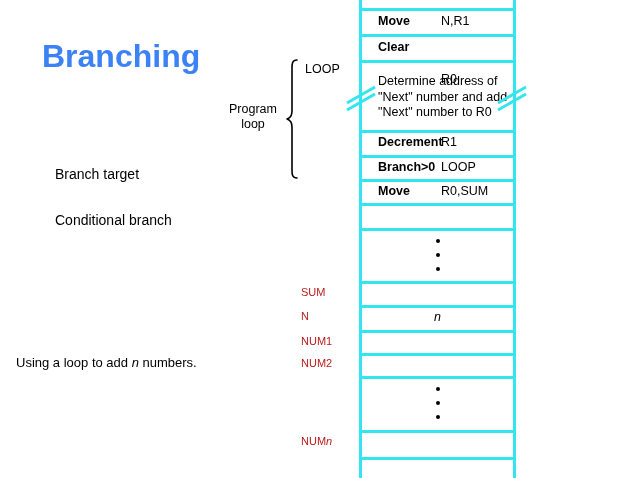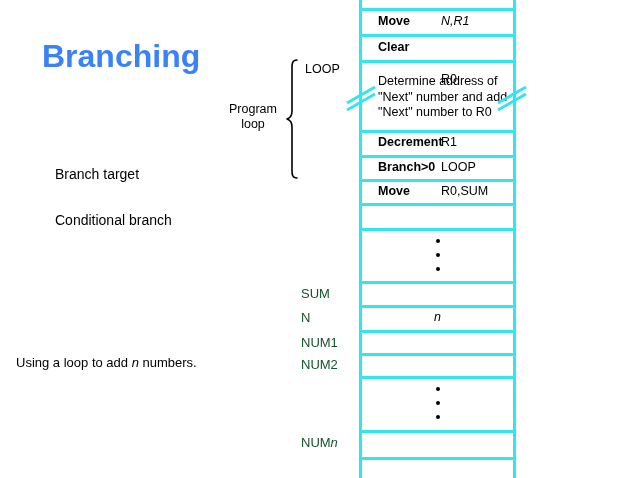--- a/index.html
+++ b/index.html
@@ -73,22 +73,22 @@
     left: 305px;
     top: 62px;
     font-size: 12.5px;
     color: #000000;
     white-space: nowrap;
   }
 
   
   .addr-label {
     position: absolute;
-    font-size: 13px;
-    color: #14532d;
+    font-size: 11px;
+    color: #b91c1c;
     white-space: nowrap;
   }
   .addr-label i { font-style: italic; }
 
   
   #memcol {
     position: absolute;
     left: 359px;
     top: 0px;
     width: 157px;
@@ -218,21 +218,21 @@
     <div class="hline" style="top:281px;"></div>
     <div class="hline" style="top:305px;"></div>
     <div class="hline" style="top:330px;"></div>
     <div class="hline" style="top:353px;"></div>
     <div class="hline" style="top:376px;"></div>
     <div class="hline" style="top:430px;"></div>
     <div class="hline" style="top:457px;"></div>
 
     <div class="cell" style="top:8px; height:26px;">
       <span class="op" style="top:6px;">Move</span>
-      <span class="arg" style="top:6px;font-style:italic;">N,R1</span>
+      <span class="arg" style="top:6px;">N,R1</span>
     </div>
 
     <div class="cell" style="top:34px; height:26px;">
       <span class="op" style="top:6px;">Clear</span>
       <span class="arg" style="top:22px;margin-top:16px;">R0</span>
     </div>
 
     <div class="cell" style="top:60px; height:89px;">
       <span class="block-text" style="top:14px;">Determine address of
 "Next" number and add

